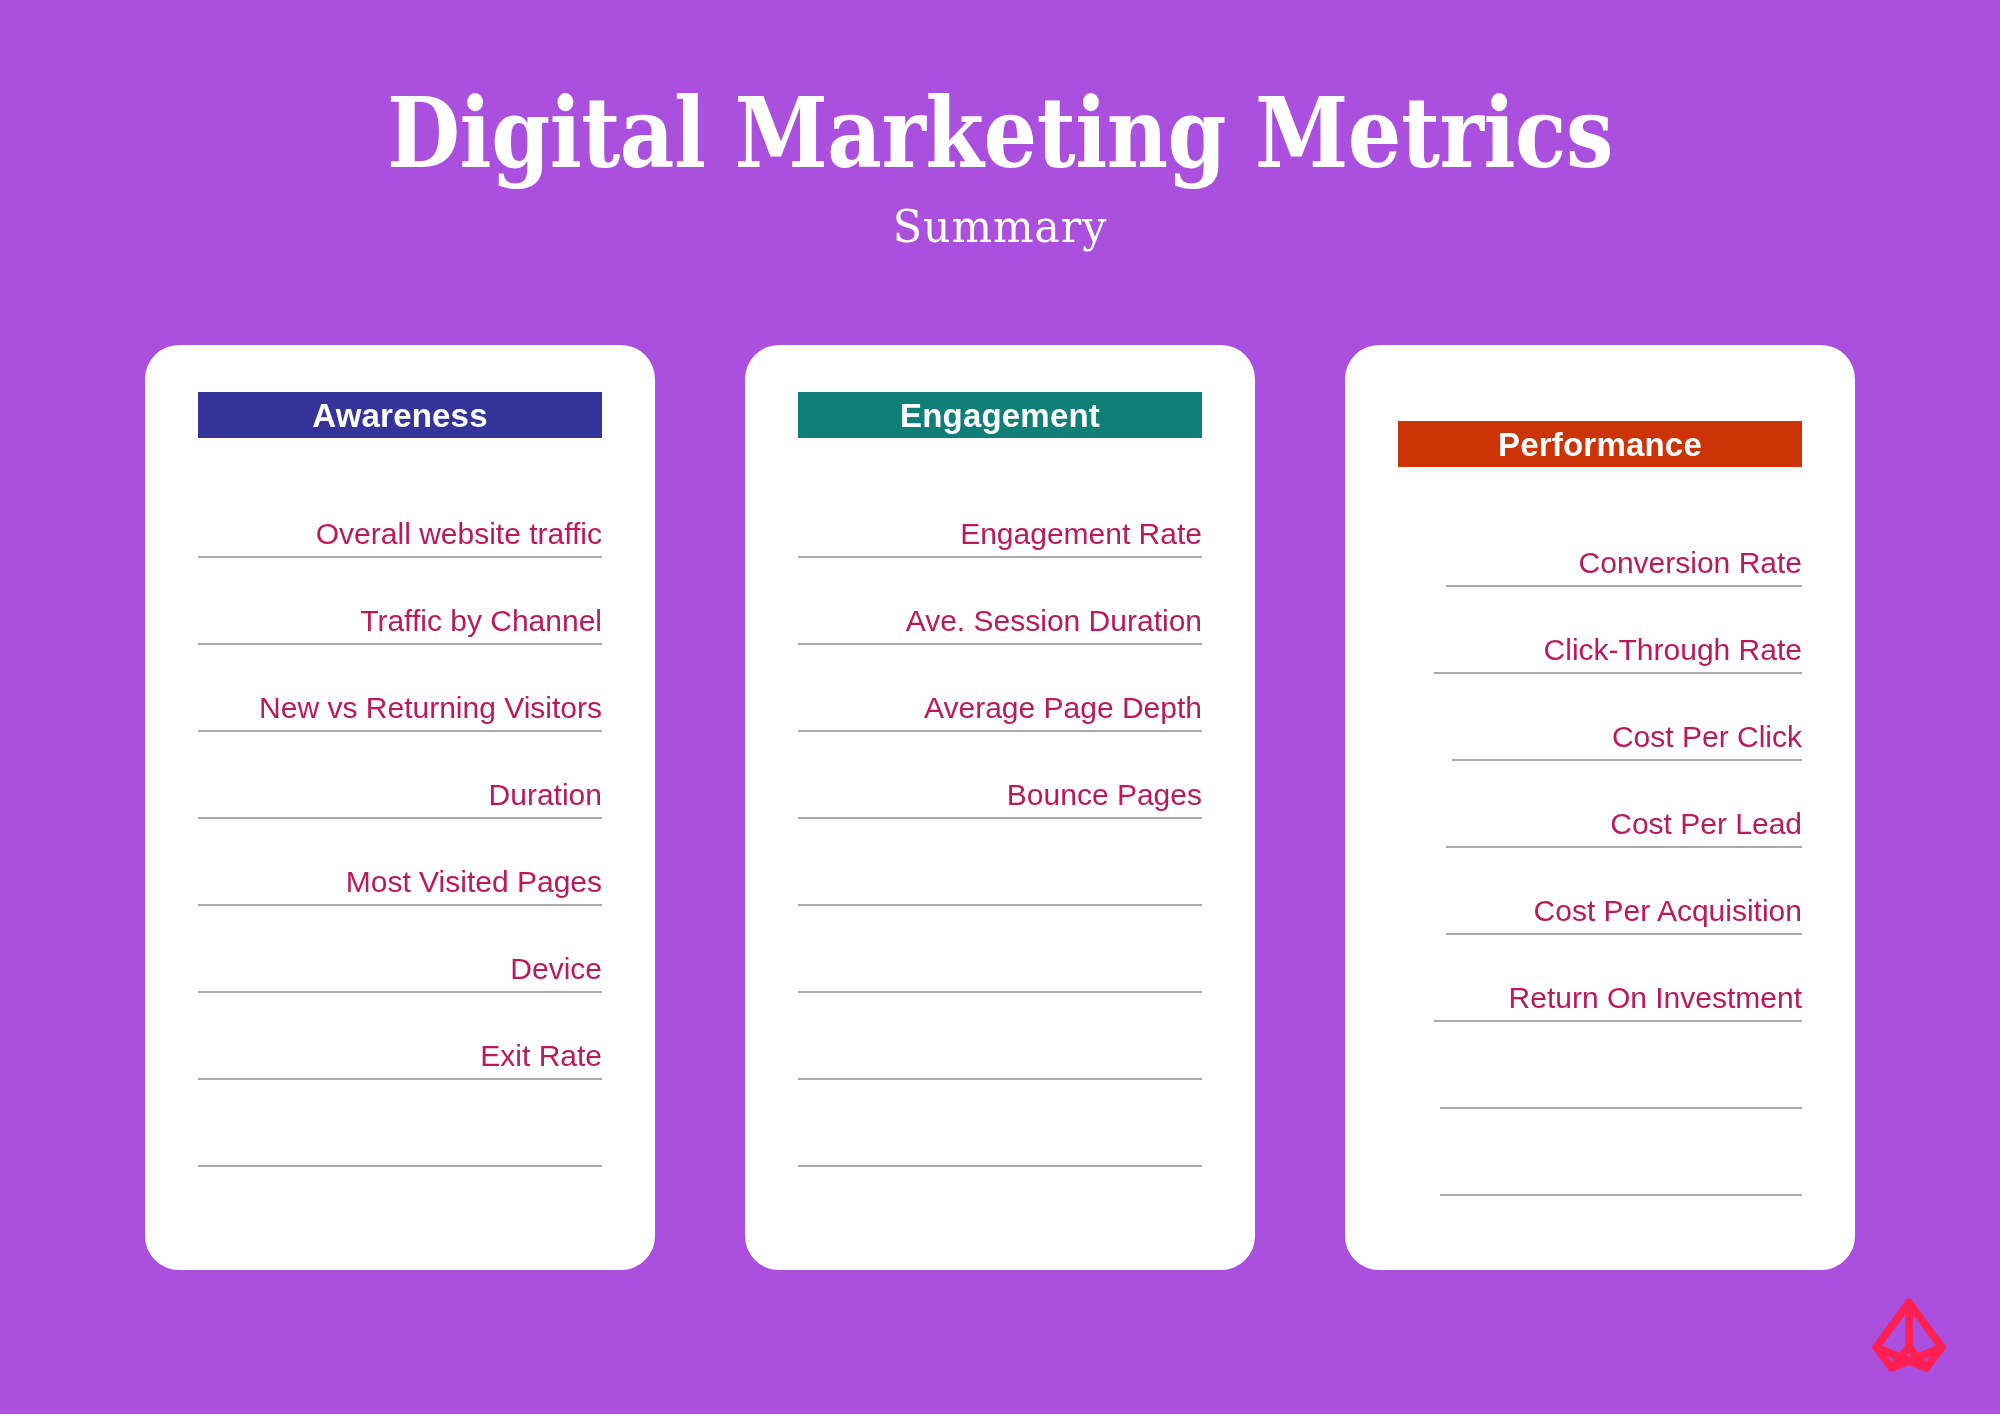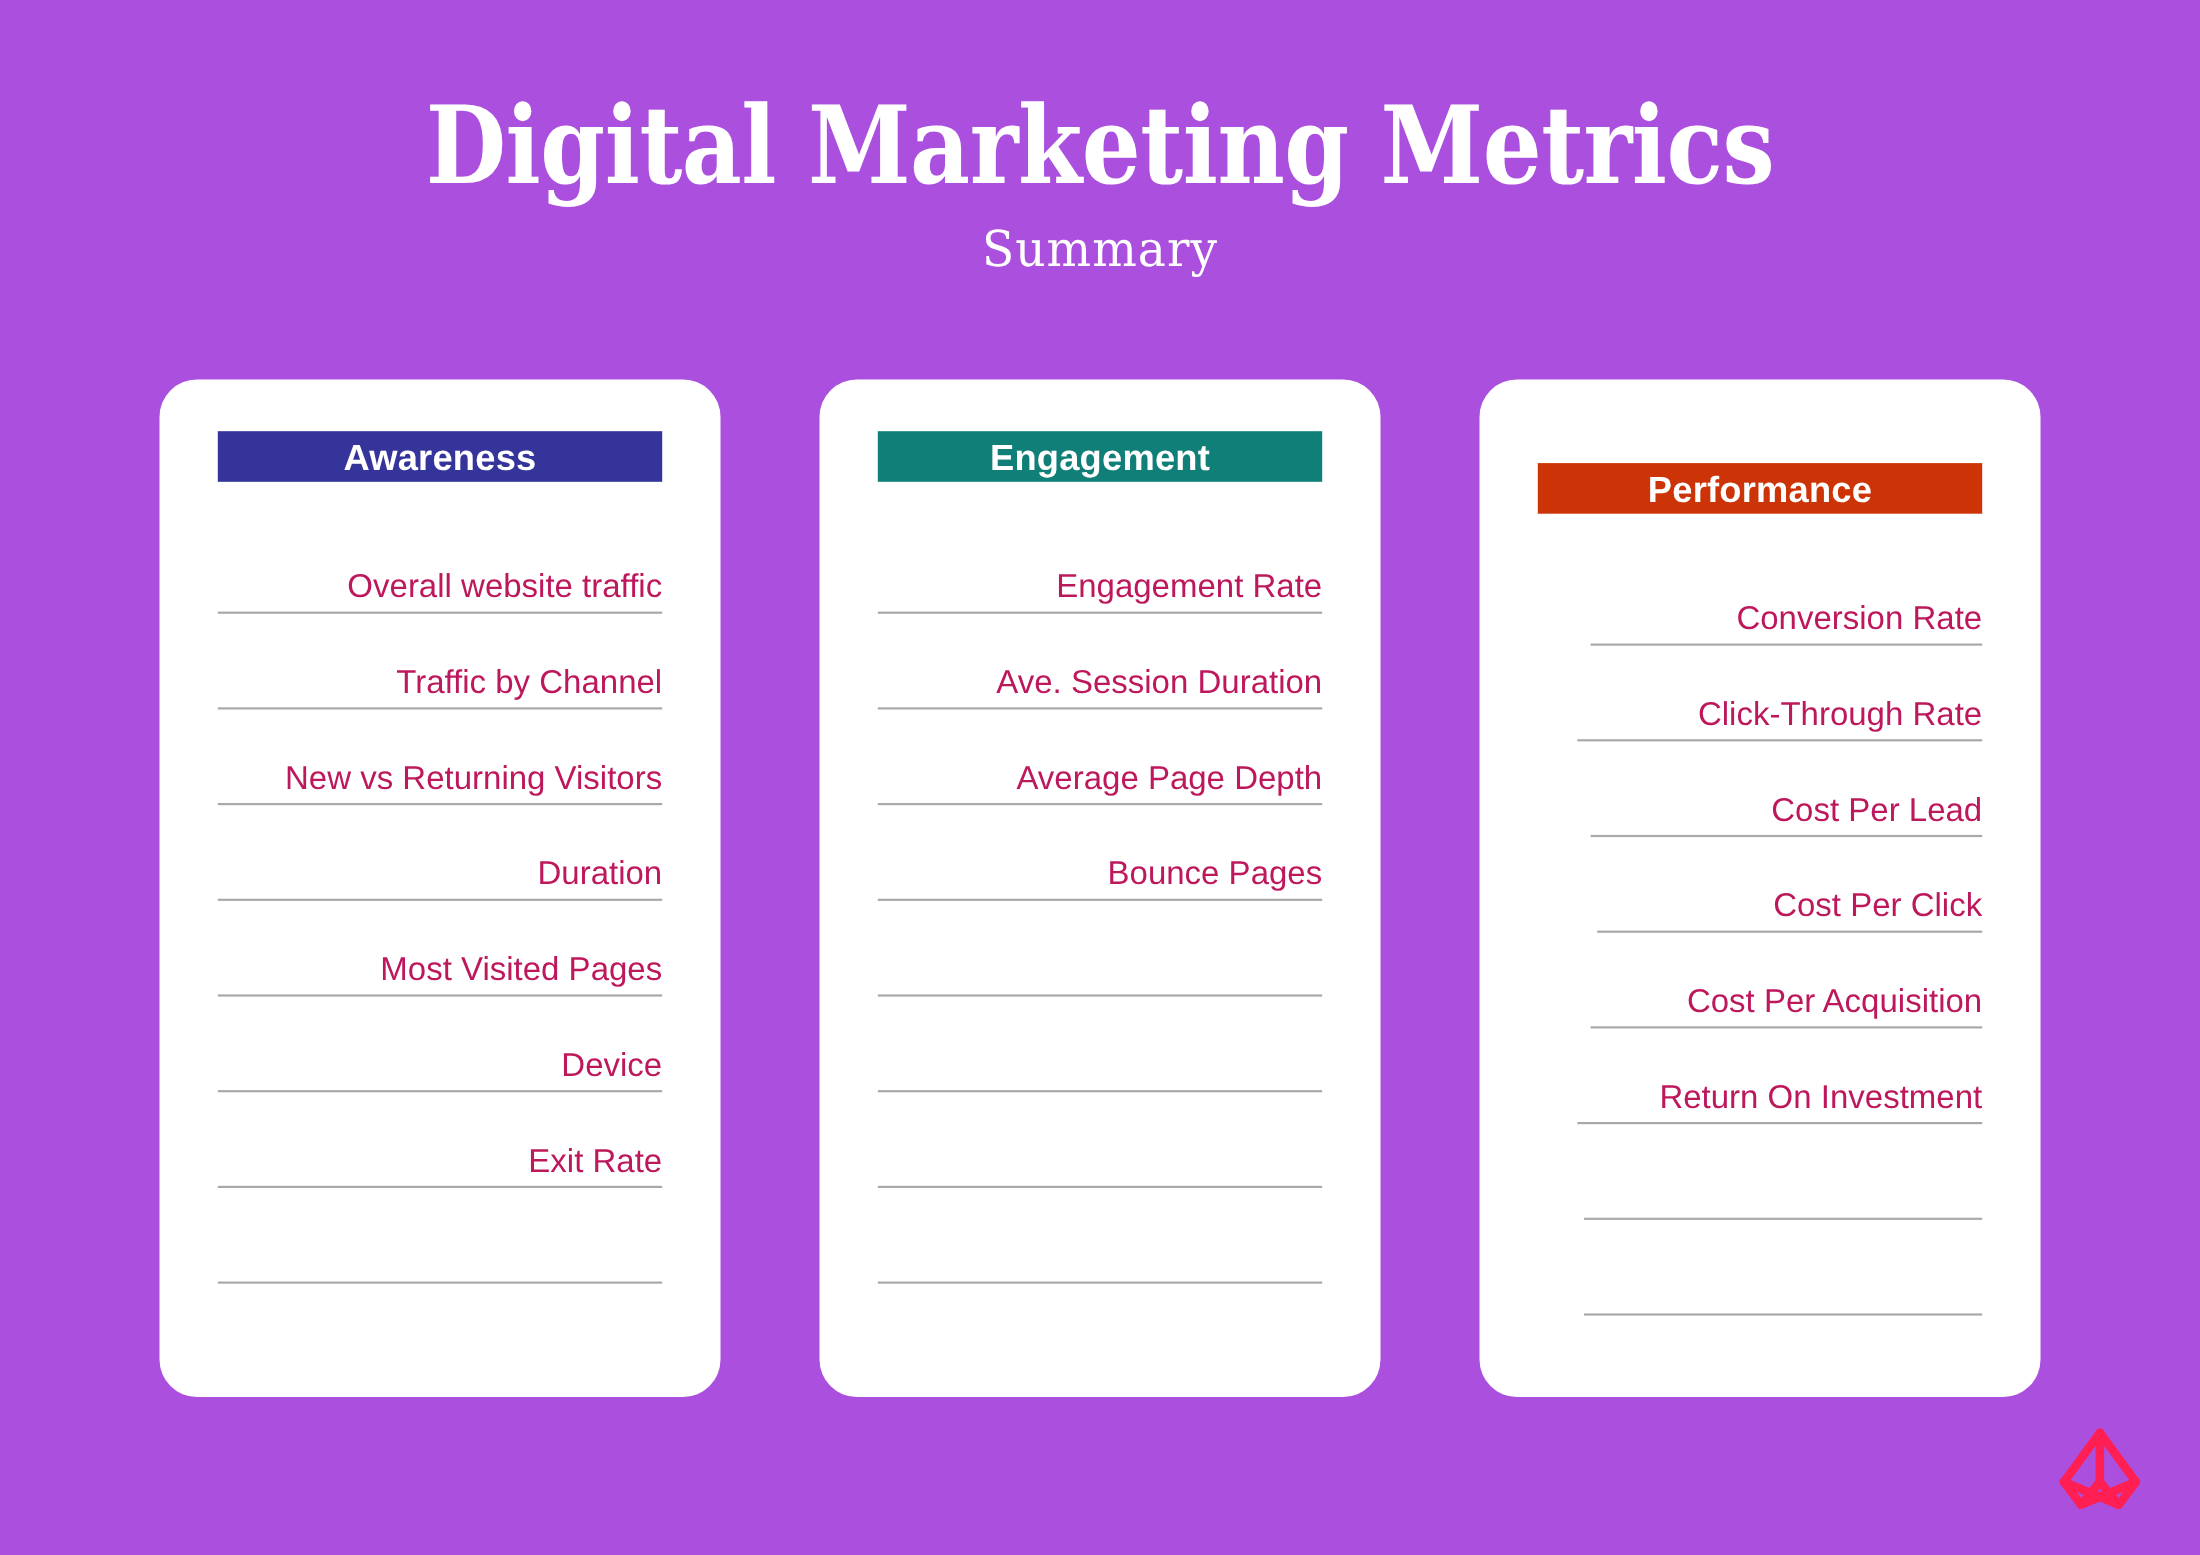--- a/index.html
+++ b/index.html
@@ -222,26 +222,26 @@
         <div class="rows">
           <div class="row">
             <div class="label">Conversion Rate</div>
             <div class="rule" style="width: 356px; background: rgb(169, 169, 169);"></div>
           </div>
           <div class="row">
             <div class="label">Click-Through Rate</div>
             <div class="rule" style="width: 368px; background: rgb(169, 169, 169);"></div>
           </div>
           <div class="row">
+            <div class="label">Cost Per Click</div>
+            <div class="rule" style="width: 350px; background: rgb(169, 169, 169);"></div>
+          </div>
+          <div class="row">
             <div class="label">Cost Per Lead</div>
             <div class="rule" style="width: 356px; background: rgb(169, 169, 169);"></div>
-          </div>
-          <div class="row">
-            <div class="label">Cost Per Click</div>
-            <div class="rule" style="width: 350px; background: rgb(169, 169, 169);"></div>
           </div>
           <div class="row">
             <div class="label">Cost Per Acquisition</div>
             <div class="rule" style="width: 356px; background: rgb(169, 169, 169);"></div>
           </div>
           <div class="row">
             <div class="label">Return On Investment</div>
             <div class="rule" style="width: 368px; background: rgb(169, 169, 169);"></div>
           </div>
           <div class="row">

